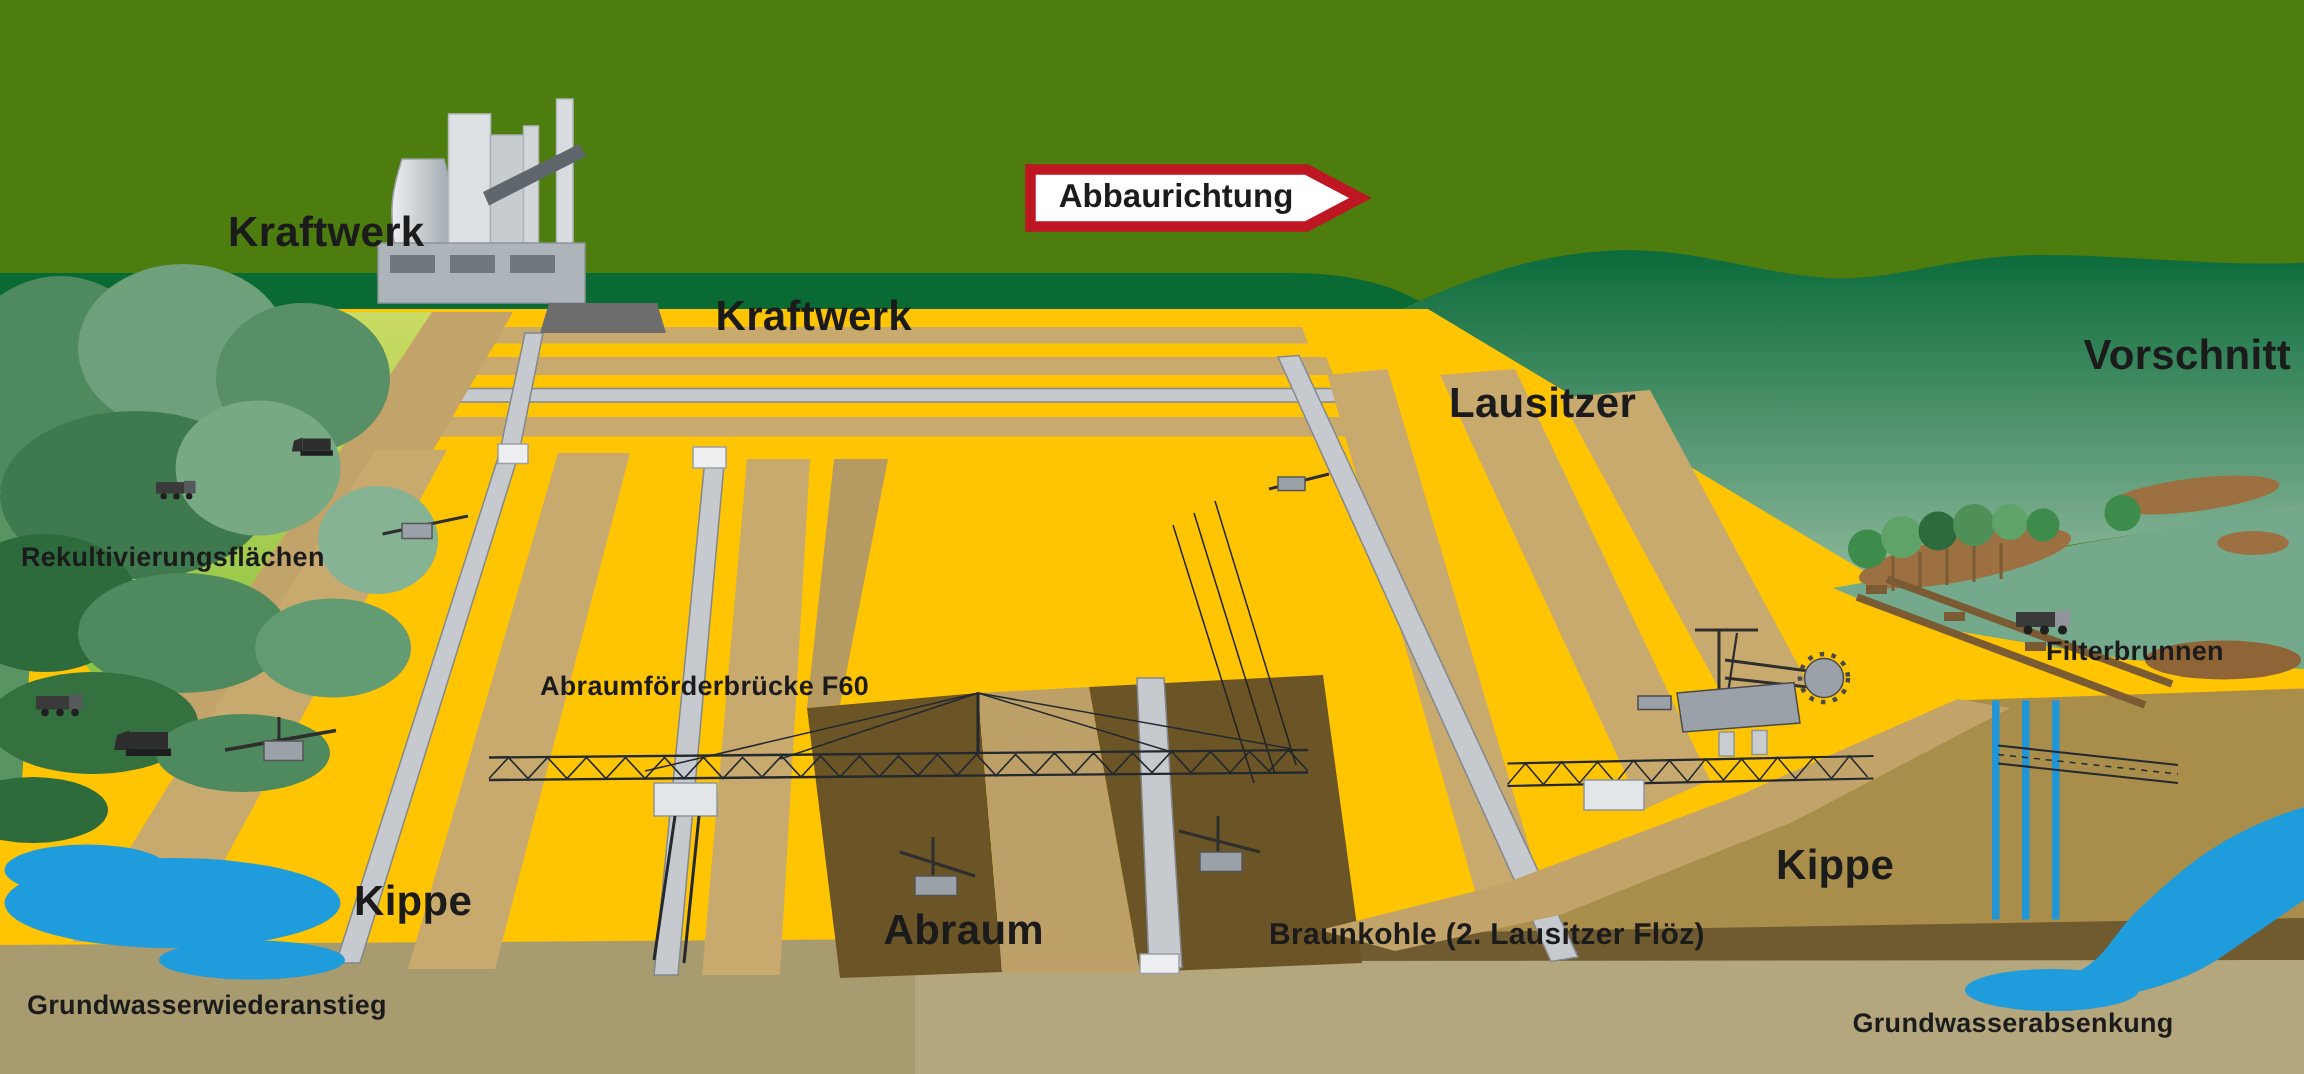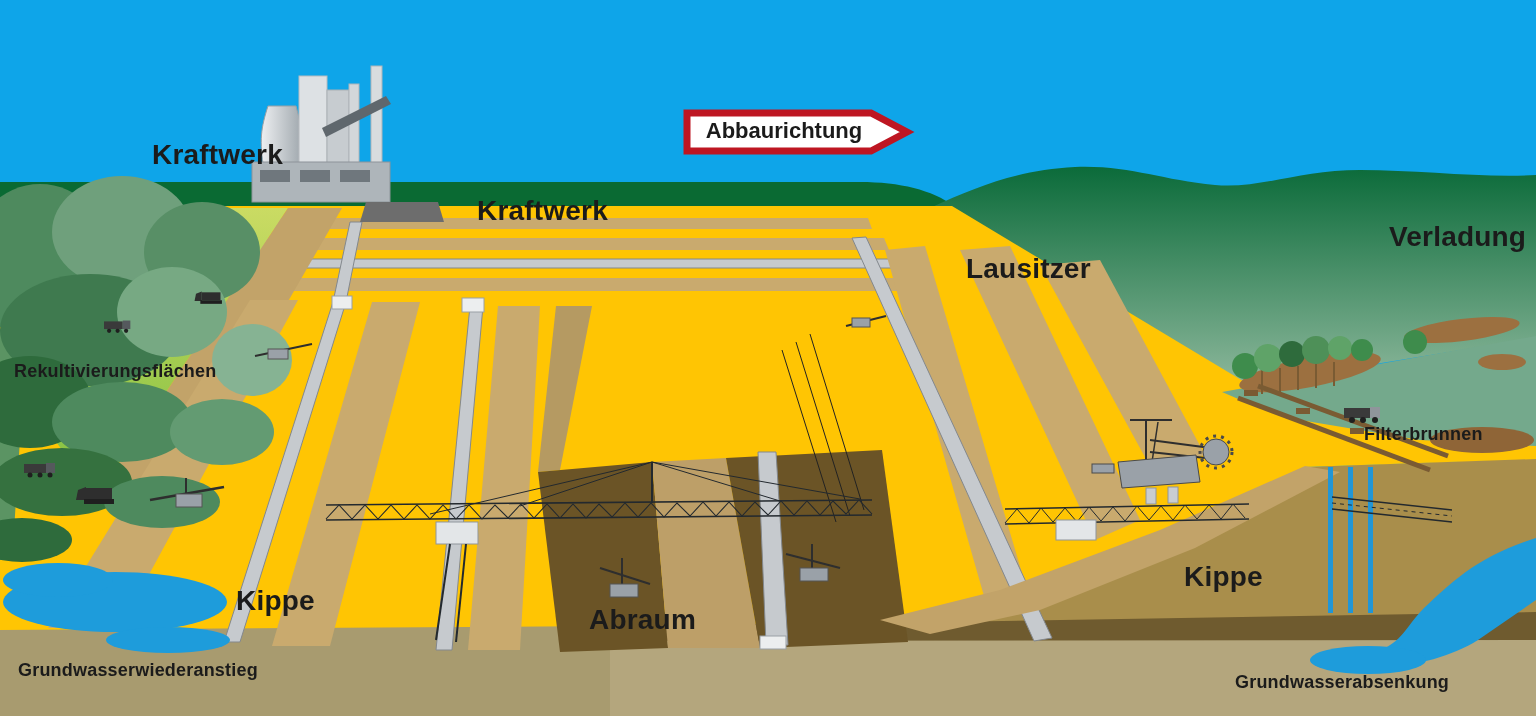--- a/index.html
+++ b/index.html
@@ -1,16 +1,16 @@
 <!DOCTYPE html>
 <html><head>
 <meta charset="utf-8">
 <style>
   html,body{margin:0;padding:0;background:#fff;}
-  .stage{position:relative;width:1536px;height:716px;overflow:hidden;background:#0ea5e9;
+  .stage{position:relative;width:1536px;height:716px;overflow:hidden;background:#4d7c0f;
          font-family:"Liberation Sans",sans-serif;}
   .scene{position:absolute;inset:0;}
   .lbl{position:absolute;font-weight:bold;color:#1b1b1b;font-size:18px;line-height:1.05;
        white-space:nowrap;letter-spacing:.2px;}
   .lg{font-size:28px;margin-left:28px;}
   .sm{font-size:20px;}
   .sign{position:absolute;left:683px;top:109px;width:232px;height:46px;}
   .sign svg{position:absolute;inset:0;}
   .sign .txt{position:absolute;left:12px;top:9px;width:178px;text-align:center;
              font-weight:bold;font-size:22px;color:#1b1b1b;}
@@ -282,22 +282,24 @@
 <div class="sign">
   <svg viewBox="0 0 232 46">
     <polygon points="4,4 188,4 224,23 188,42 4,42" fill="#FFFFFF" stroke="#BE1622" stroke-width="7"></polygon>
   </svg>
   <span class="txt">Abbaurichtung</span>
 </div>
 
 <div class="lbl lg" style="left:124px;top:140px">Kraftwerk</div>
 <div class="lbl lg" style="left:449px;top:196px">Kraftwerk</div>
 <div class="lbl lg" style="left:938px;top:254px">Lausitzer</div>
-<div class="lbl lg" style="left:1361px;top:222px">Verladung</div>
+<div class="lbl lg" style="left:1361px;top:222px">Vorschnitt</div>
 <div class="lbl" style="left:14px;top:362px">Rekultivierungsflächen</div>
+<div class="lbl" style="left:360px;top:448px">Abraumförderbrücke F60</div>
 <div class="lbl" style="left:1364px;top:425px">Filterbrunnen</div>
 <div class="lbl lg" style="left:208px;top:586px">Kippe</div>
 <div class="lbl lg" style="left:561px;top:605px">Abraum</div>
 <div class="lbl lg" style="left:1156px;top:562px">Kippe</div>
+<div class="lbl sm" style="left:846px;top:613px">Braunkohle (2. Lausitzer Flöz)</div>
 <div class="lbl" style="left:18px;top:661px">Grundwasserwiederanstieg</div>
 <div class="lbl" style="left:1235px;top:673px">Grundwasserabsenkung</div>
 
 </div>
 
 </body></html>

